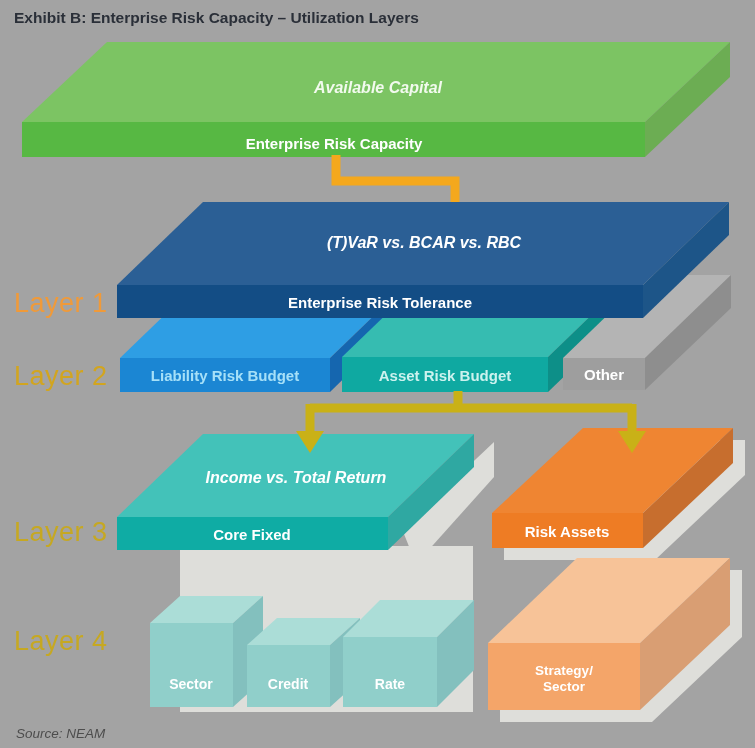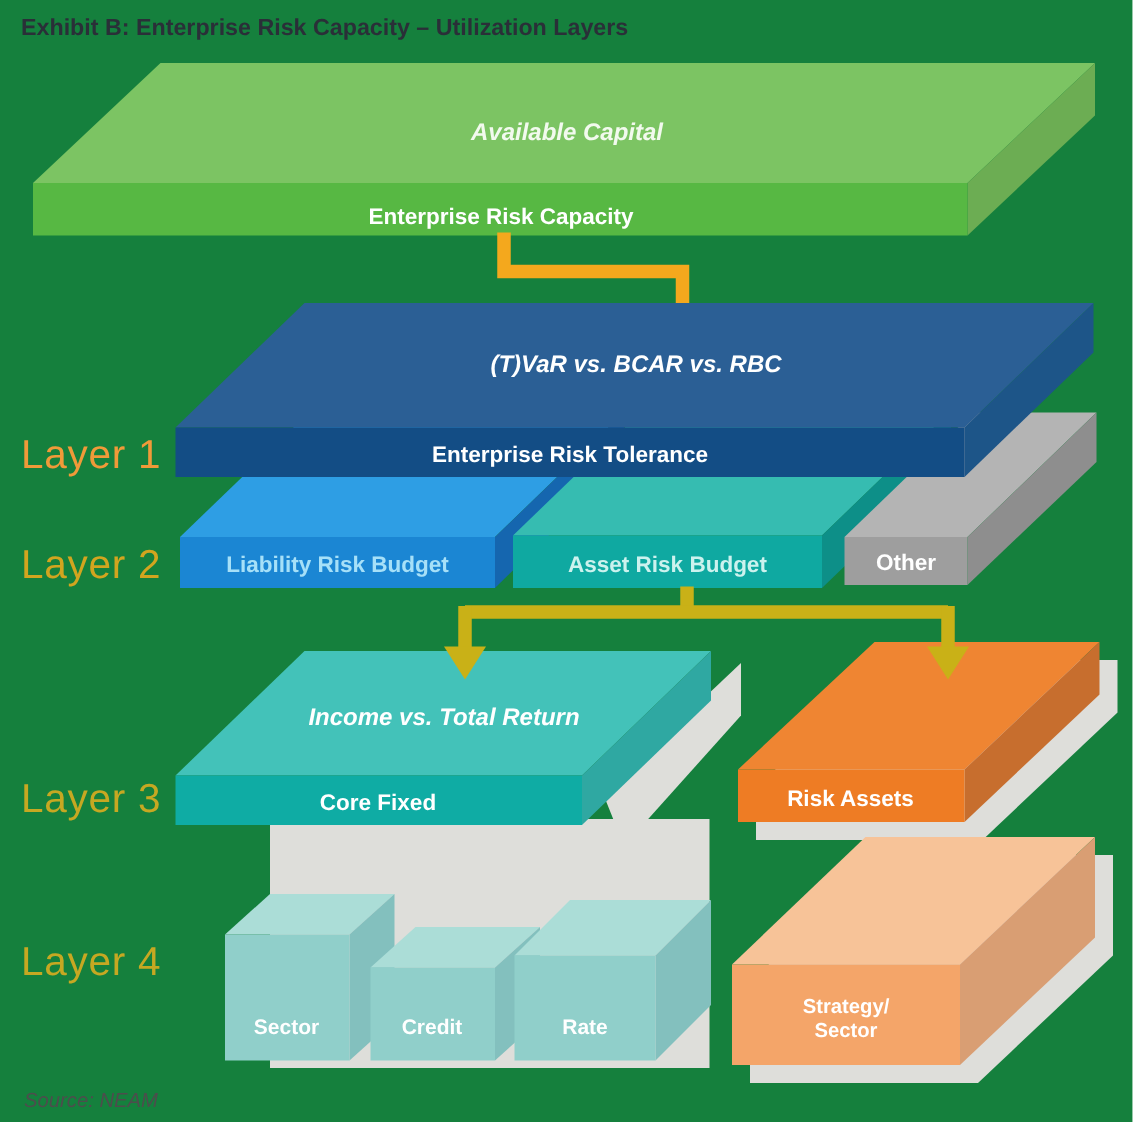--- a/index.html
+++ b/index.html
@@ -1,20 +1,20 @@
 <!DOCTYPE html>
 <html><head>
 <meta charset="utf-8">
 <style>
   html, body { margin: 0; padding: 0; background: #ffffff; }
   .canvas {
     position: relative;
     width: 755px;
     height: 748px;
-    background: #15803d;
+    background: #a3a3a3;
     font-family: "Liberation Sans", sans-serif;
     overflow: hidden;
   }
   svg { font-family: "Liberation Sans", sans-serif; display: block; }
   text { user-select: none; }
 </style>
 </head>
 <body>
 
 <div class="canvas">

